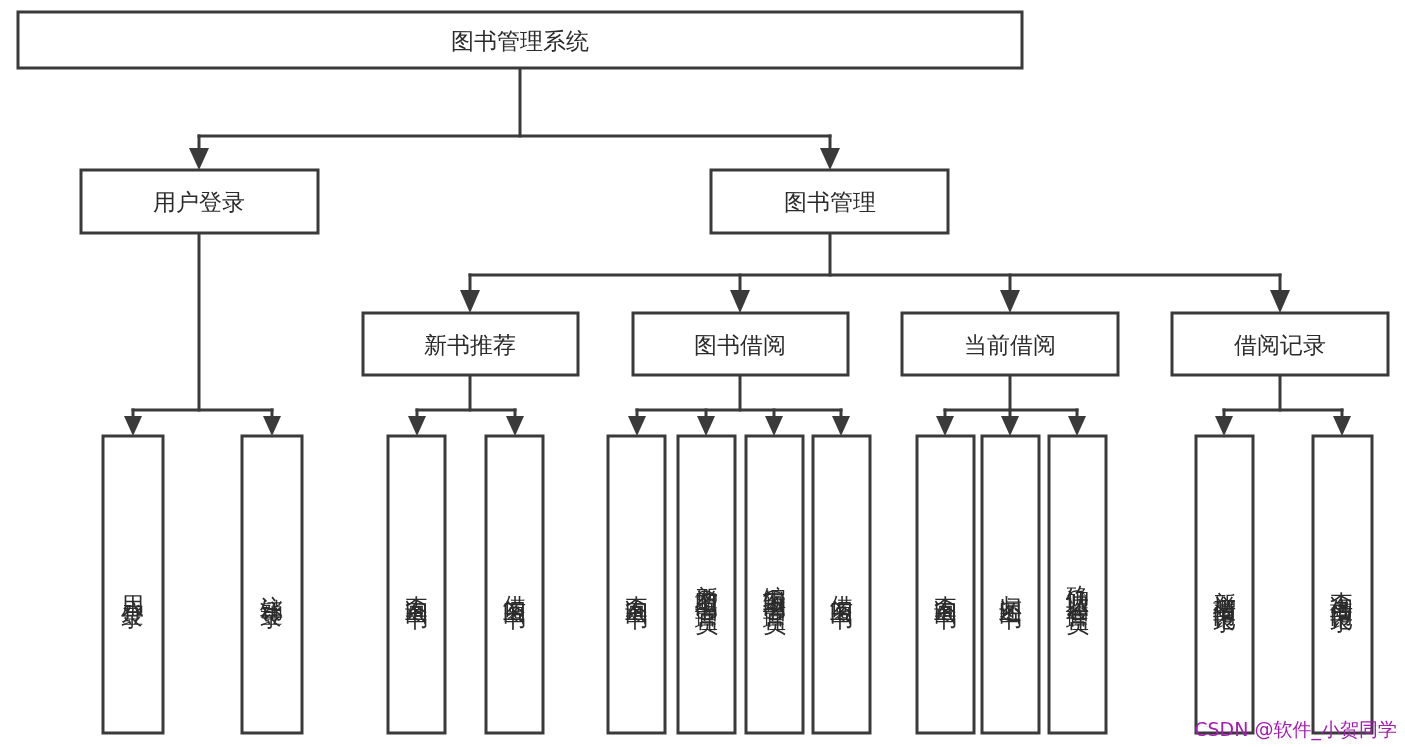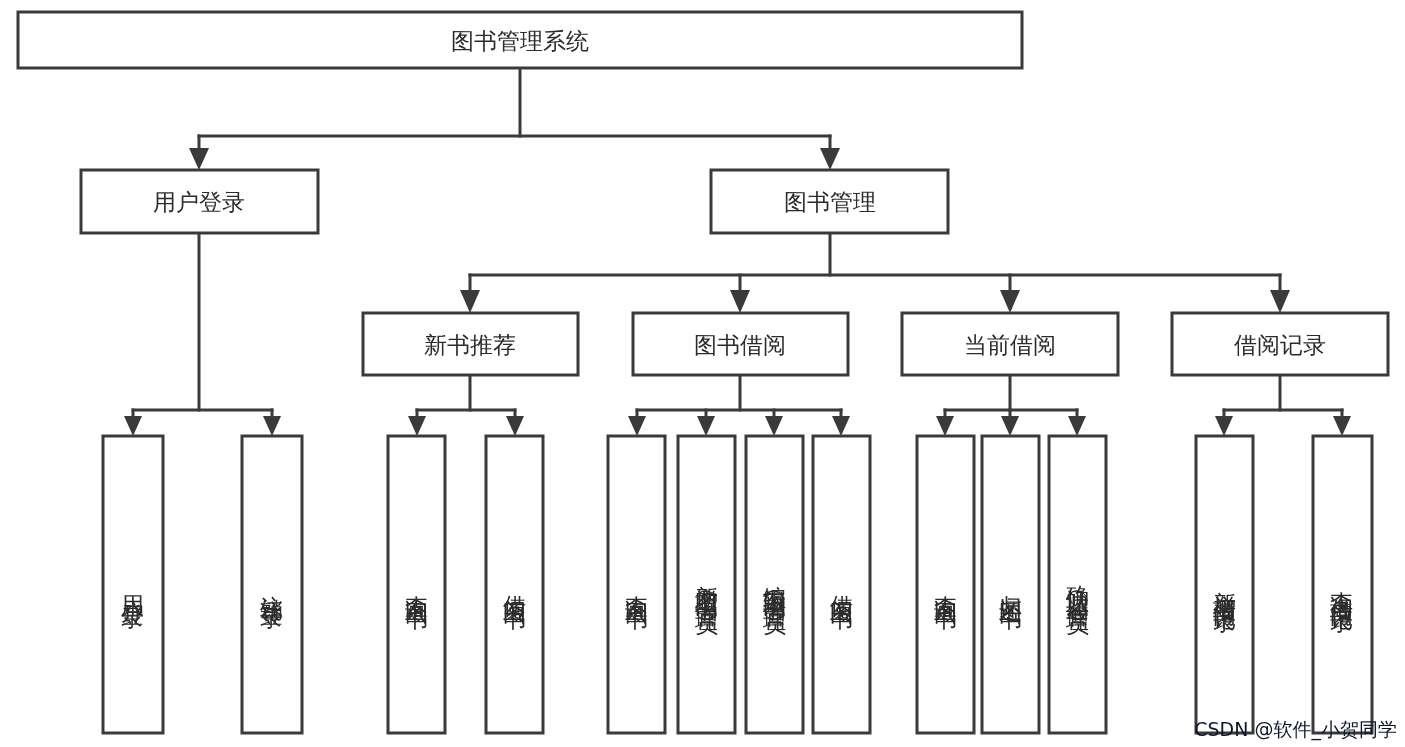--- a/index.html
+++ b/index.html
@@ -58,21 +58,21 @@
     letter-spacing: 4px;
     dominant-baseline: central;
     text-anchor: middle;
   }
   .watermark {
     position: absolute;
     right: 8px;
     bottom: 4px;
     font-family: "DejaVu Sans", "Liberation Sans", sans-serif;
     font-size: 19px;
-    color: #0f172a;
+    color: #a21caf;
     white-space: nowrap;
     pointer-events: none;
   }
 </style>
 </head>
 <body>
 
 <div id="diagram-root">
 
   <svg id="flow-svg" viewBox="0 0 1405 747">

